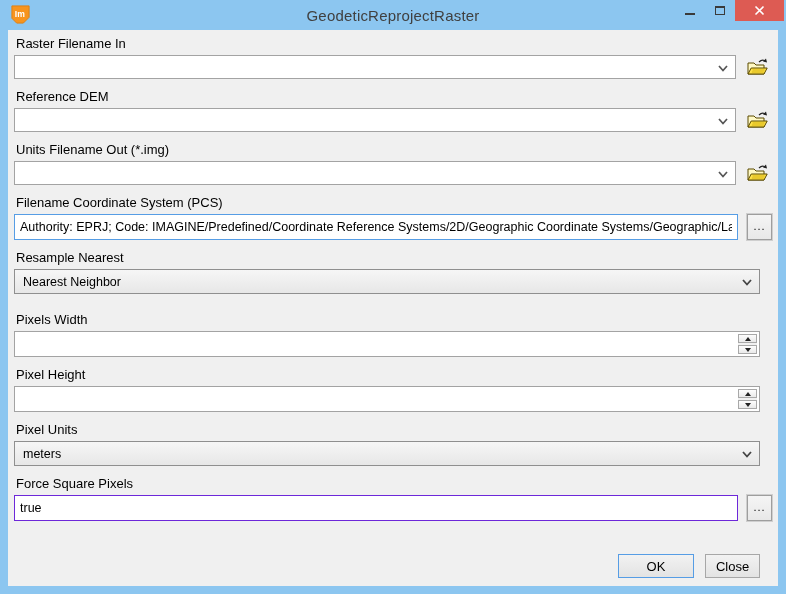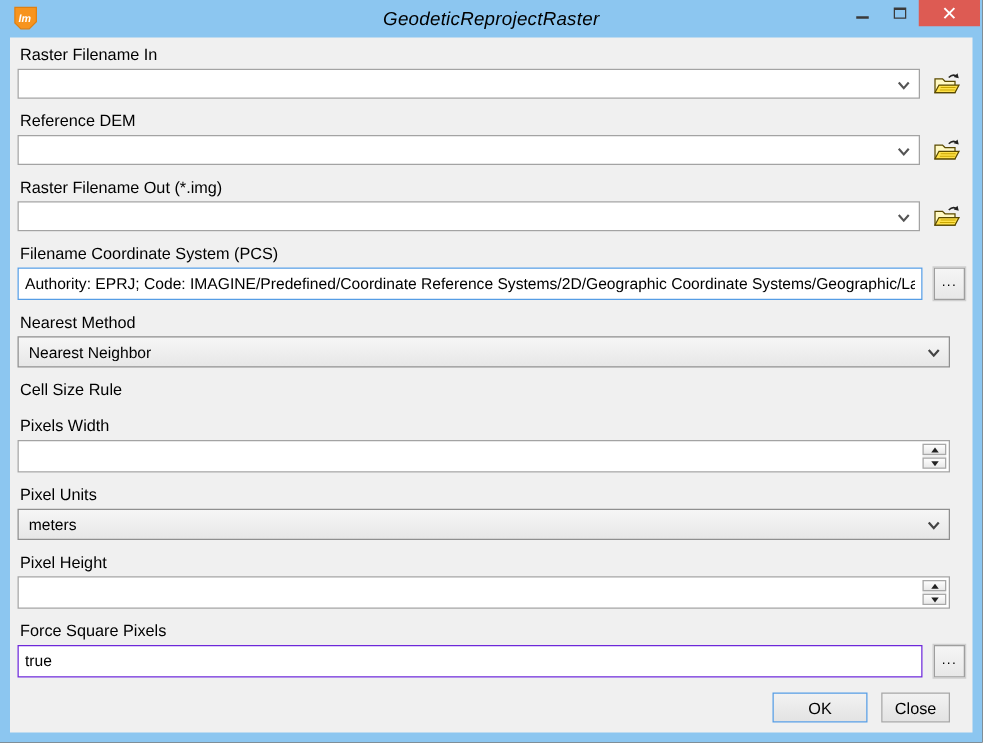--- a/index.html
+++ b/index.html
@@ -5,26 +5,26 @@
   * { margin:0; padding:0; box-sizing:border-box; }
   html,body { background:#555; }
   body { font-family:"Liberation Sans", sans-serif; }
 
   .window {
     position:relative; width:786px; height:594px;
     background:#8cc6f0;
   }
 
   
-  .titlebar { position:relative; height:30px; display:flex; align-items:center;font-style:italic; }
+  .titlebar { position:relative; height:30px; display:flex; align-items:center; }
   .app-icon {
     position:absolute; left:10px; top:4px; width:21px; height:21px;
   }
   .title {
-    width:100%; text-align:center; font-size:15px; color:#000000;
+    width:100%; text-align:center; font-size:15px; color:#404040;
     letter-spacing:0.2px;
   }
   .win-controls { position:absolute; right:2px; top:0; display:flex; height:21px; }
   .win-btn {
     width:30px; height:21px; display:flex; align-items:center; justify-content:center;
     cursor:default;
   }
   .win-btn.close { width:49px; background:#dd5b53; }
   .glyph-min { width:10px; height:2px; background:#3a3a3a; margin-top:7px; }
   .glyph-max { width:10px; height:9px; border:1px solid #3a3a3a; border-top-width:2px; background:transparent; }
@@ -168,21 +168,21 @@
             <path d="M21 1.5 L22 5.5 L18 4.5 Z" fill="#222"></path>
             <path d="M3 17 V6 h6 l2 2 h8 v9 z" fill="#fff9c4" stroke="#5a4a00" stroke-width="1"></path>
             <path d="M3 17 l3.2-6 h16 l-3.2 6 z" fill="#ffe24a" stroke="#5a4a00" stroke-width="1"></path>
             <path d="M7.5 13 h12 M6.8 15 h12" stroke="#c9a600" stroke-width="0.8"></path>
           </svg>
         </button>
       </div>
     </div>
 
     <div class="row">
-      <div class="field-label">Raster Filename Out (*.img)</div>
+      <div class="field-label">Units Filename Out (*.img)</div>
       <div class="control-line">
         <div class="combo">
           <span class="combo-value"></span>
           <span class="chev">
             <svg width="10" height="7" viewBox="0 0 10 7">
                 <path d="M1 1 L5 5.5 L9 1" stroke="#555" stroke-width="1.7" fill="none"></path>
               </svg>
           </span>
         </div>
         <button class="folder-btn">
@@ -201,86 +201,85 @@
       <div class="field-label">Filename Coordinate System (PCS)</div>
       <div class="control-line">
         <div class="textfield focused">
           <span class="field-value">Authority: EPRJ; Code: IMAGINE/Predefined/Coordinate Reference Systems/2D/Geographic Coordinate Systems/Geographic/Lat\/Lon (WGS 84)</span>
         </div>
         <button class="ellipsis-btn">...</button>
       </div>
     </div>
 
     <div class="row">
-      <div class="field-label">Nearest Method</div>
+      <div class="field-label">Resample Nearest</div>
       <div class="control-line">
         <div class="dropdown">
           <span class="field-value">Nearest Neighbor</span>
           <span class="chev">
             <svg width="10" height="7" viewBox="0 0 10 7">
                 <path d="M1 1 L5 5.5 L9 1" stroke="#444" stroke-width="1.8" fill="none"></path>
               </svg>
           </span>
         </div>
       </div>
     </div>
 
     <div class="row">
-      <div class="field-label">Cell Size Rule</div>
     </div>
 
     <div class="row">
       <div class="field-label">Pixels Width</div>
       <div class="control-line">
         <div class="spin-field">
           <span class="field-value"></span>
           <div class="spinner">
             <div class="spin-btn">
                 <span class="tri-up"></span>
               </div>
             <div class="spin-btn">
                 <span class="tri-down"></span>
               </div>
           </div>
         </div>
       </div>
     </div>
 
     <div class="row">
-      <div class="field-label">Pixel Units</div>
-      <div class="control-line">
-        <div class="dropdown">
-          <span class="field-value">meters</span>
-          <span class="chev">
-            <svg width="10" height="7" viewBox="0 0 10 7">
-                <path d="M1 1 L5 5.5 L9 1" stroke="#444" stroke-width="1.8" fill="none"></path>
-              </svg>
-          </span>
-        </div>
-      </div>
-    </div>
-
-    <div class="row">
       <div class="field-label">Pixel Height</div>
       <div class="control-line">
         <div class="spin-field">
           <span class="field-value"></span>
           <div class="spinner">
             <div class="spin-btn">
                 <span class="tri-up"></span>
               </div>
             <div class="spin-btn">
                 <span class="tri-down"></span>
               </div>
           </div>
         </div>
       </div>
     </div>
 
     <div class="row">
+      <div class="field-label">Pixel Units</div>
+      <div class="control-line">
+        <div class="dropdown">
+          <span class="field-value">meters</span>
+          <span class="chev">
+            <svg width="10" height="7" viewBox="0 0 10 7">
+                <path d="M1 1 L5 5.5 L9 1" stroke="#444" stroke-width="1.8" fill="none"></path>
+              </svg>
+          </span>
+        </div>
+      </div>
+    </div>
+
+    <div class="row">
       <div class="field-label">Force Square Pixels</div>
       <div class="control-line">
         <div class="textfield">
           <span class="field-value">true</span>
         </div>
         <button class="ellipsis-btn">...</button>
       </div>
     </div>
 
     <div class="button-row">

